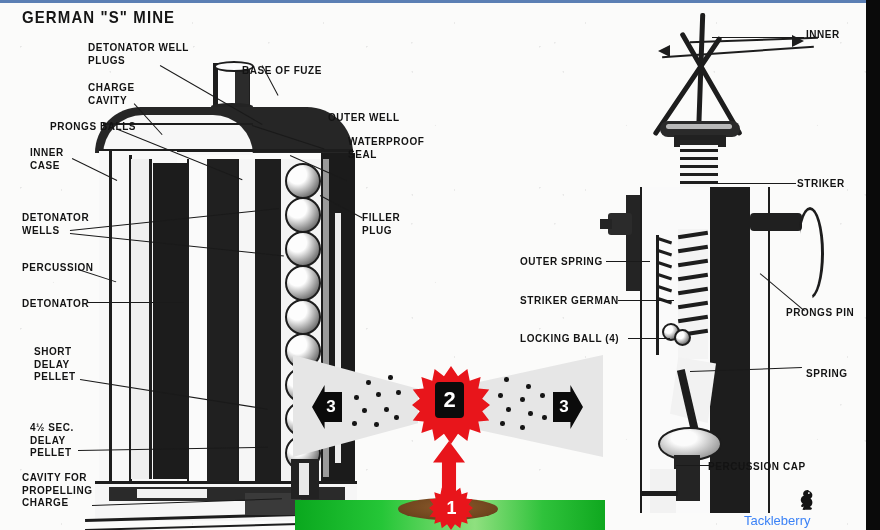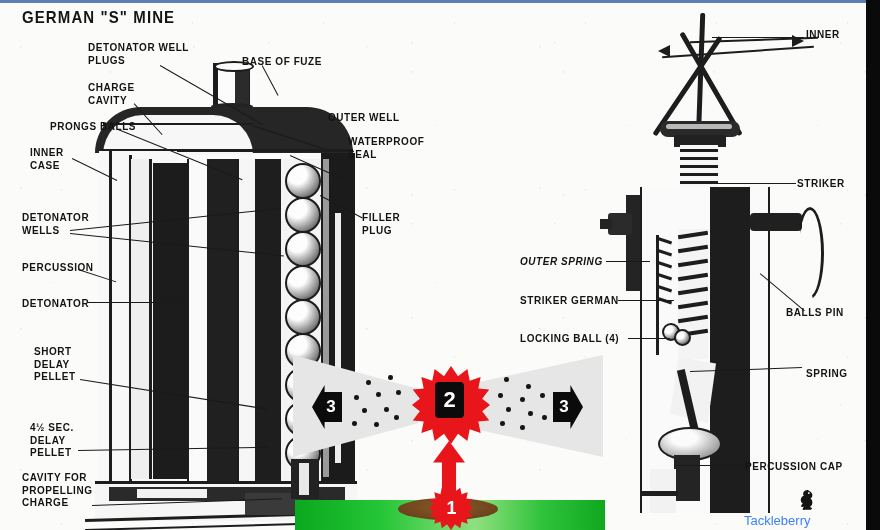--- a/index.html
+++ b/index.html
@@ -257,21 +257,21 @@
     <div class="leader" style="left:606px;top:258px;width:44px;"></div>
     <div class="leader" style="left:618px;top:297px;width:56px;"></div>
     <div class="leader" style="left:628px;top:335px;width:42px;"></div>
     <div class="leader" style="left:760px;top:270px;width:58px;transform:rotate(40deg);"></div>
     <div class="leader" style="left:690px;top:368px;width:112px;transform:rotate(-2deg);"></div>
     <div class="leader" style="left:676px;top:462px;width:72px;"></div>
 
     <div id="labels-left">
         <div class="lbl" style="left: 88px; top: 38px;">DETONATOR WELL
 PLUGS</div>
-        <div class="lbl" style="left: 242px; top: 52px; text-align: center;">BASE OF FUZE</div>
+        <div class="lbl" style="left: 242px; top: 61px; text-align: center;">BASE OF FUZE</div>
         <div class="lbl" style="left: 88px; top: 78px;">CHARGE
 CAVITY</div>
         <div class="lbl" style="left: 50px; top: 117px;">PRONGS BALLS</div>
         <div class="lbl" style="left: 328px; top: 108px;">OUTER WELL</div>
         <div class="lbl" style="left: 348px; top: 132px;">WATERPROOF
 SEAL</div>
         <div class="lbl" style="left: 30px; top: 143px;">INNER
 CASE</div>
         <div class="lbl" style="left: 362px; top: 208px;">FILLER
 PLUG</div>
@@ -285,26 +285,26 @@
         <div class="lbl" style="left: 30px; top: 418px;">4½ SEC.
 DELAY
 PELLET</div>
         <div class="lbl" style="left: 22px; top: 468px;">CAVITY FOR
 PROPELLING
 CHARGE</div>
       </div>
     <div id="labels-right">
         <div class="lbl" style="left: 806px; top: 25px;">INNER</div>
         <div class="lbl" style="left: 797px; top: 174px;">STRIKER</div>
-        <div class="lbl" style="left: 520px; top: 252px; font-style: italic;">OUTER SPRING</div>
-        <div class="lbl" style="left: 786px; top: 303px;">BALLS PIN</div>
+        <div class="lbl" style="left: 520px; top: 252px;">OUTER SPRING</div>
+        <div class="lbl" style="left: 786px; top: 303px;">PRONGS PIN</div>
         <div class="lbl" style="left: 520px; top: 291px;">STRIKER GERMAN</div>
         <div class="lbl" style="left: 520px; top: 329px;">LOCKING BALL (4)</div>
         <div class="lbl" style="left: 806px; top: 364px;">SPRING</div>
-        <div class="lbl" style="left: 745px; top: 457px;">PERCUSSION CAP</div>
+        <div class="lbl" style="left: 708px; top: 457px;">PERCUSSION CAP</div>
       </div>
 
     <div id="overlay">
 
       <div class="cone" id="cone-left"></div>
       <div class="cone" id="cone-right"></div>
 
       <div class="frag" style="left:366px;top:377px;"></div>
       <div class="frag" style="left:388px;top:372px;"></div>
       <div class="frag" style="left:354px;top:392px;"></div>

